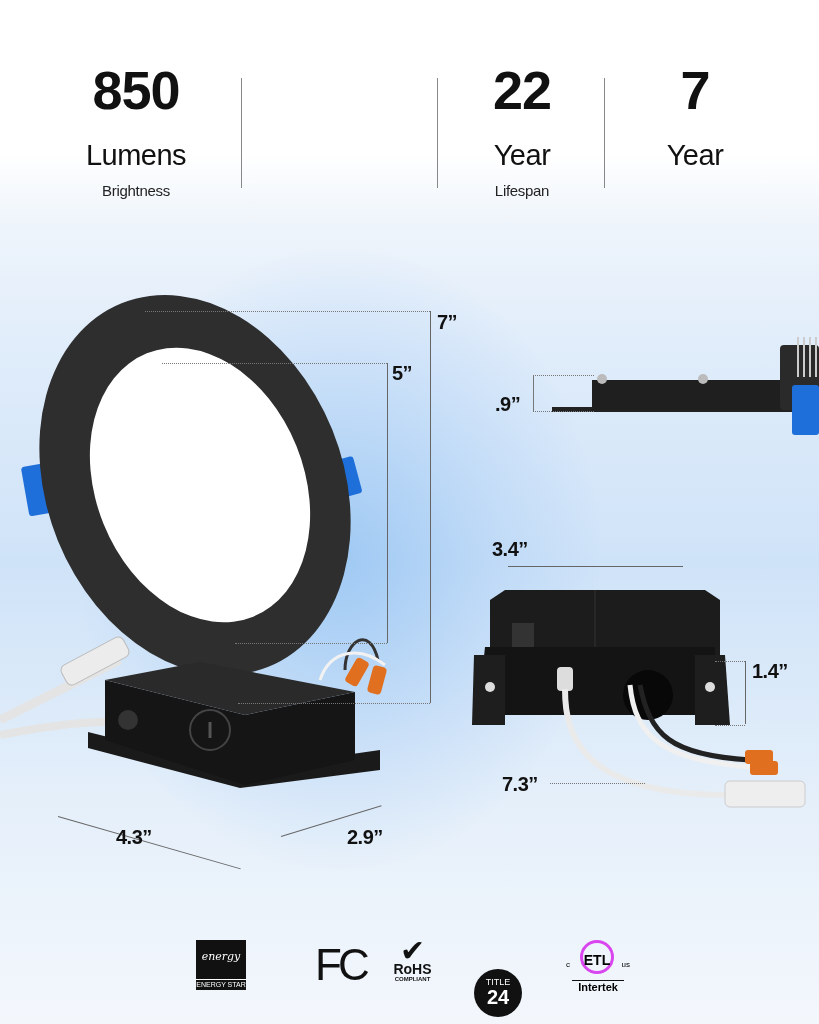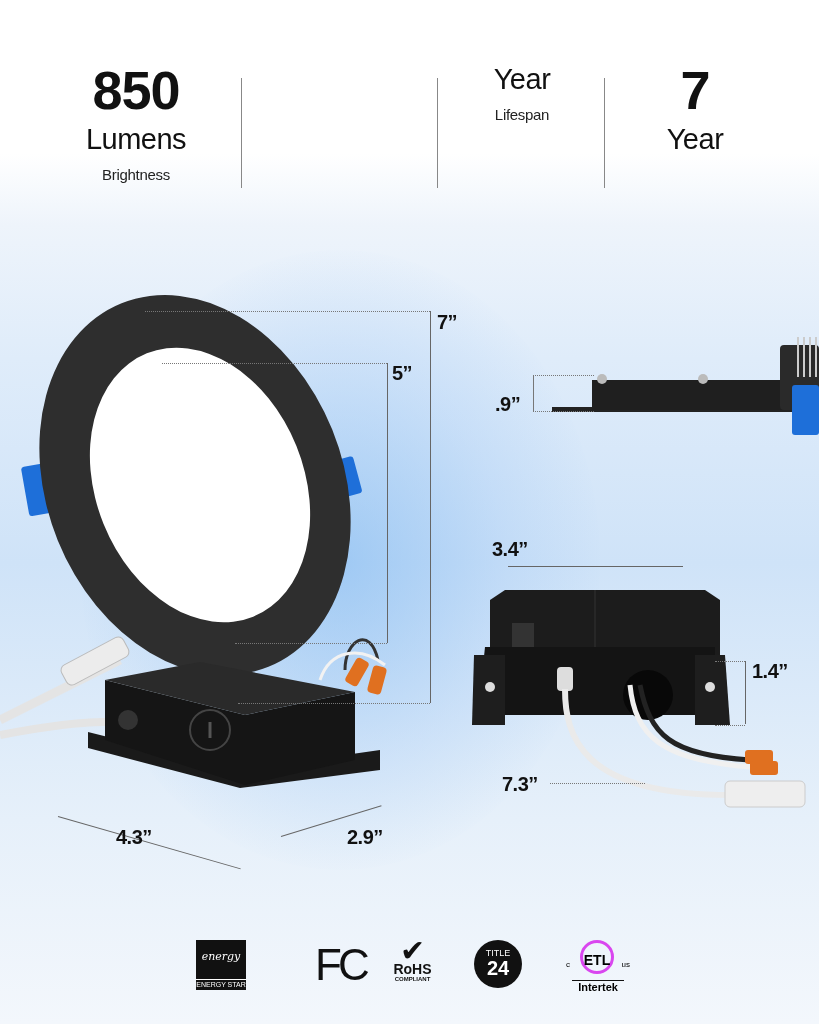--- a/index.html
+++ b/index.html
@@ -4,41 +4,42 @@
 <style>
   html,body{margin:0;padding:0;}
   body{width:819px;height:1024px;overflow:hidden;position:relative;
     font-family:"Liberation Sans",sans-serif;
     background:linear-gradient(180deg,#ffffff 0%,#ffffff 15%,#eef4fb 22%,#dfecfa 35%,#cfe3f8 55%,#e6f0fa 80%,#f3f7fc 100%);}
   .glow{position:absolute;left:80px;top:250px;width:520px;height:620px;border-radius:50%;
     background:radial-gradient(ellipse at center,rgba(120,180,240,0.55) 0%,rgba(160,200,245,0.3) 45%,rgba(255,255,255,0) 72%);}
   .stats{position:absolute;left:0;top:60px;width:651px;height:140px;}
   .stat{position:absolute;top:0;text-align:center;width:180px;}
   .stat .num{font-weight:bold;font-size:54px;line-height:60px;color:#111;letter-spacing:-1px;}
-  .stat .unit{font-size:29px;line-height:34px;color:#111;margin-top:2px;letter-spacing:-0.5px;}
+  .stat .unit{font-size:29px;line-height:34px;color:#111;margin-top:18px;letter-spacing:-0.5px;}
   .stat .sub{font-size:15px;line-height:26px;color:#222;margin-top:6px;letter-spacing:-0.3px;}
   .divider{position:absolute;top:78px;width:1px;height:110px;background:#888;}
   .dim{position:absolute;font-weight:bold;font-size:20px;color:#111;letter-spacing:-0.5px;}
   .dotline{position:absolute;border:0 dotted #777;}
   .solidline{position:absolute;background:#666;}
   svg{position:absolute;}
   .cert{position:absolute;top:940px;height:56px;}
 </style>
 </head>
 <body>
 
 <div class="glow"></div>
 
 <div class="stats">
   <div class="stat" style="left:46px;">
     <div class="num">850</div>
     <div class="unit">Lumens</div>
     <div class="sub">Brightness</div>
   </div>
   <div class="stat" style="left:432px;">
+    <div class="num">22</div>
     <div class="unit">Year</div>
     <div class="sub">Lifespan</div>
   </div>
   <div class="stat" style="left:605px;">
     <div class="num">7</div>
     <div class="unit">Year</div>
   </div>
 </div>
 <div class="divider" style="left:241px;"></div>
 <div class="divider" style="left:437px;"></div>
@@ -129,21 +130,21 @@
   </div>
 </div>
 <div class="cert" style="left:287px;width:62px;margin-left:28px;">
   <div style="font-size:44px;line-height:50px;font-weight:normal;color:#111;letter-spacing:-4px;">FC</div>
 </div>
 <div class="cert" style="left:390px;width:45px;text-align:center;">
   <div style="font-size:30px;line-height:22px;color:#111;">✔</div>
   <div style="font-size:14px;font-weight:bold;color:#111;line-height:14px;">RoHS</div>
   <div style="font-size:6px;font-weight:bold;color:#111;">COMPLIANT</div>
 </div>
-<div class="cert" style="left:474px;width:50px;">
+<div class="cert" style="left:474px;width:50px;margin-top:29px;">
   <div style="width:48px;height:48px;border-radius:50%;background:#111;color:#fff;text-align:center;position:relative;">
     <div style="position:absolute;top:8px;width:48px;font-size:9px;">TITLE</div>
     <div style="position:absolute;top:17px;width:48px;font-size:20px;font-weight:bold;">24</div>
   </div>
 </div>
 <div class="cert" style="left:566px;width:64px;text-align:center;">
   <div style="position:relative;height:40px;">
     <span style="position:absolute;left:0;top:20px;font-size:8px;">c</span>
     <div style="position:absolute;left:14px;top:0;width:34px;height:34px;border:3px solid #d946ef;border-radius:50%;font-weight:bold;font-size:14px;line-height:34px;box-sizing:border-box;">ETL</div>
     <span style="position:absolute;right:0;top:20px;font-size:8px;">us</span>

